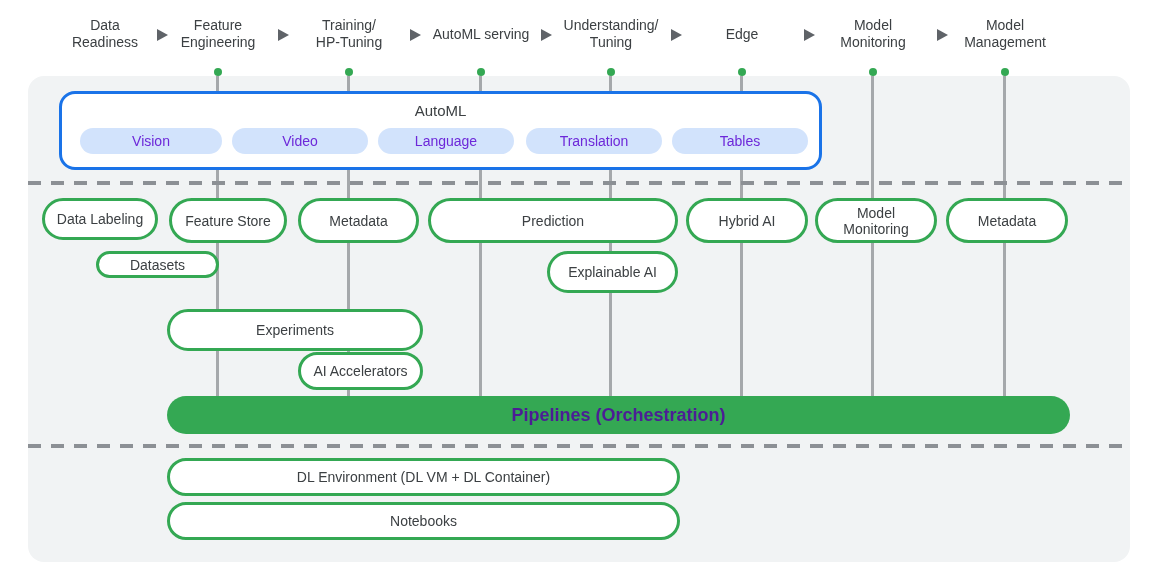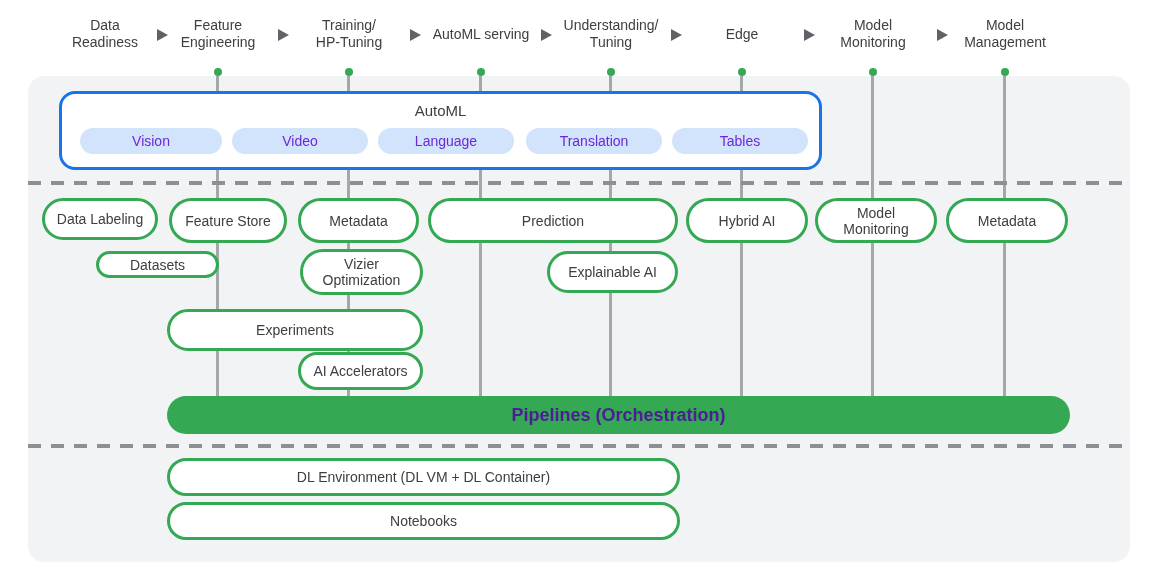--- a/index.html
+++ b/index.html
@@ -194,24 +194,20 @@
       <span>Model
 Monitoring</span>
     </div>
   <div class="gpill" style="left:946px;top:198px;width:122px;height:45px">
       <span>Metadata</span>
     </div>
 
   <div class="gpill" style="left:96px;top:251px;width:123px;height:27px">
       <span>Datasets</span>
     </div>
-  <div class="gpill" style="left:300px;top:249px;width:123px;height:46px">
-      <span>Vizier
-Optimization</span>
-    </div>
   <div class="gpill" style="left:547px;top:251px;width:131px;height:42px">
       <span>Explainable AI</span>
     </div>
 
   <div class="gpill" style="left:167px;top:309px;width:256px;height:42px">
       <span>Experiments</span>
     </div>
   <div class="gpill" style="left:298px;top:352px;width:125px;height:38px">
       <span>AI Accelerators</span>
     </div>

